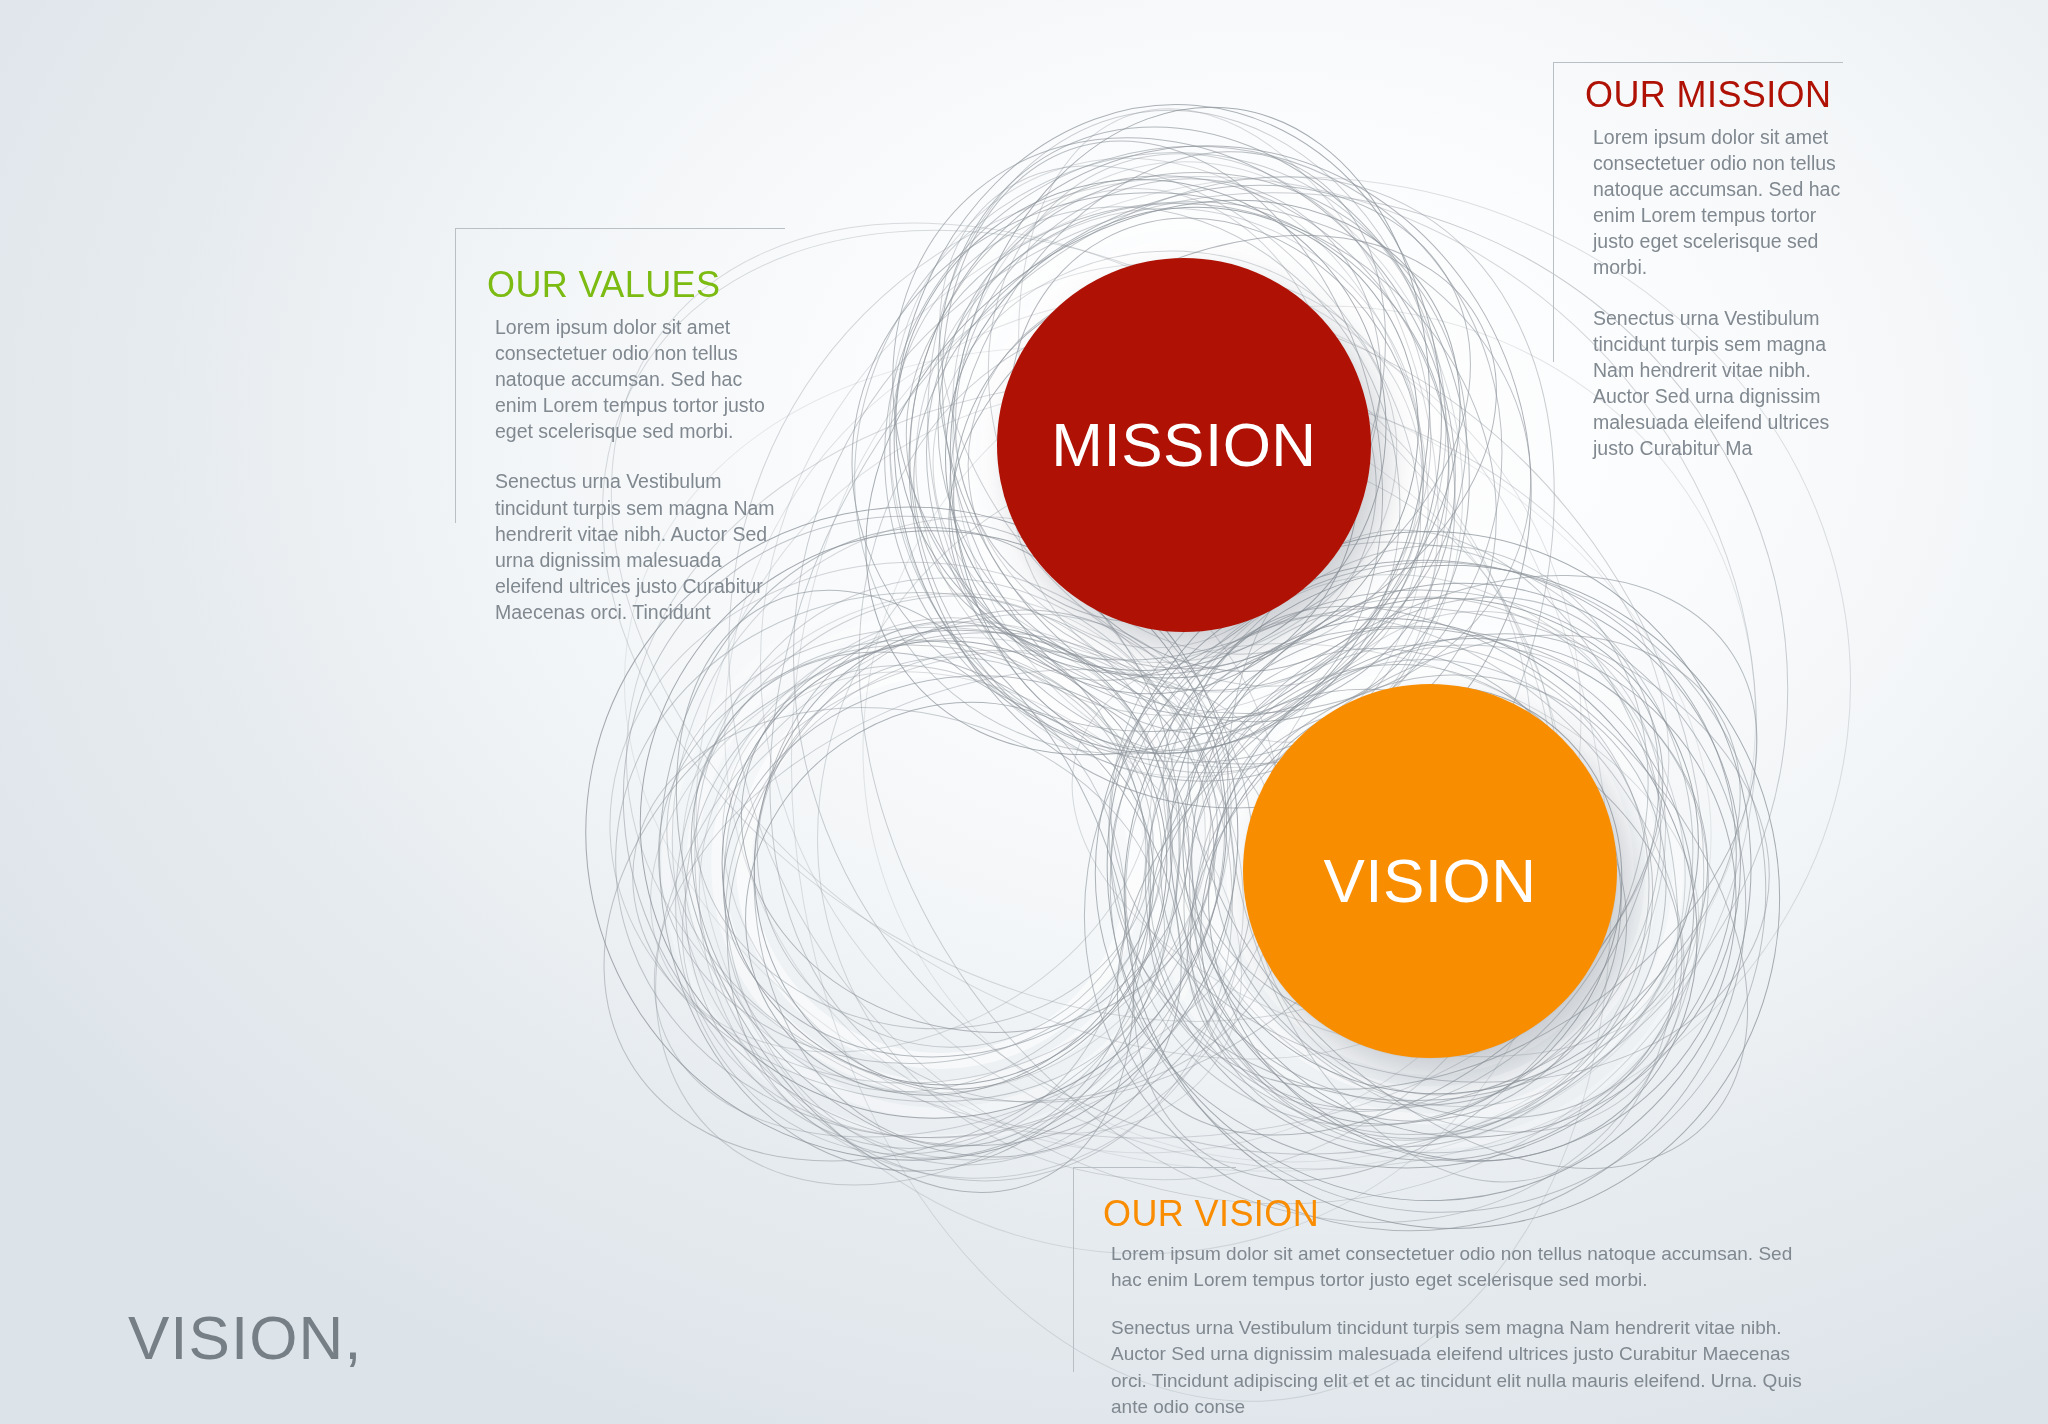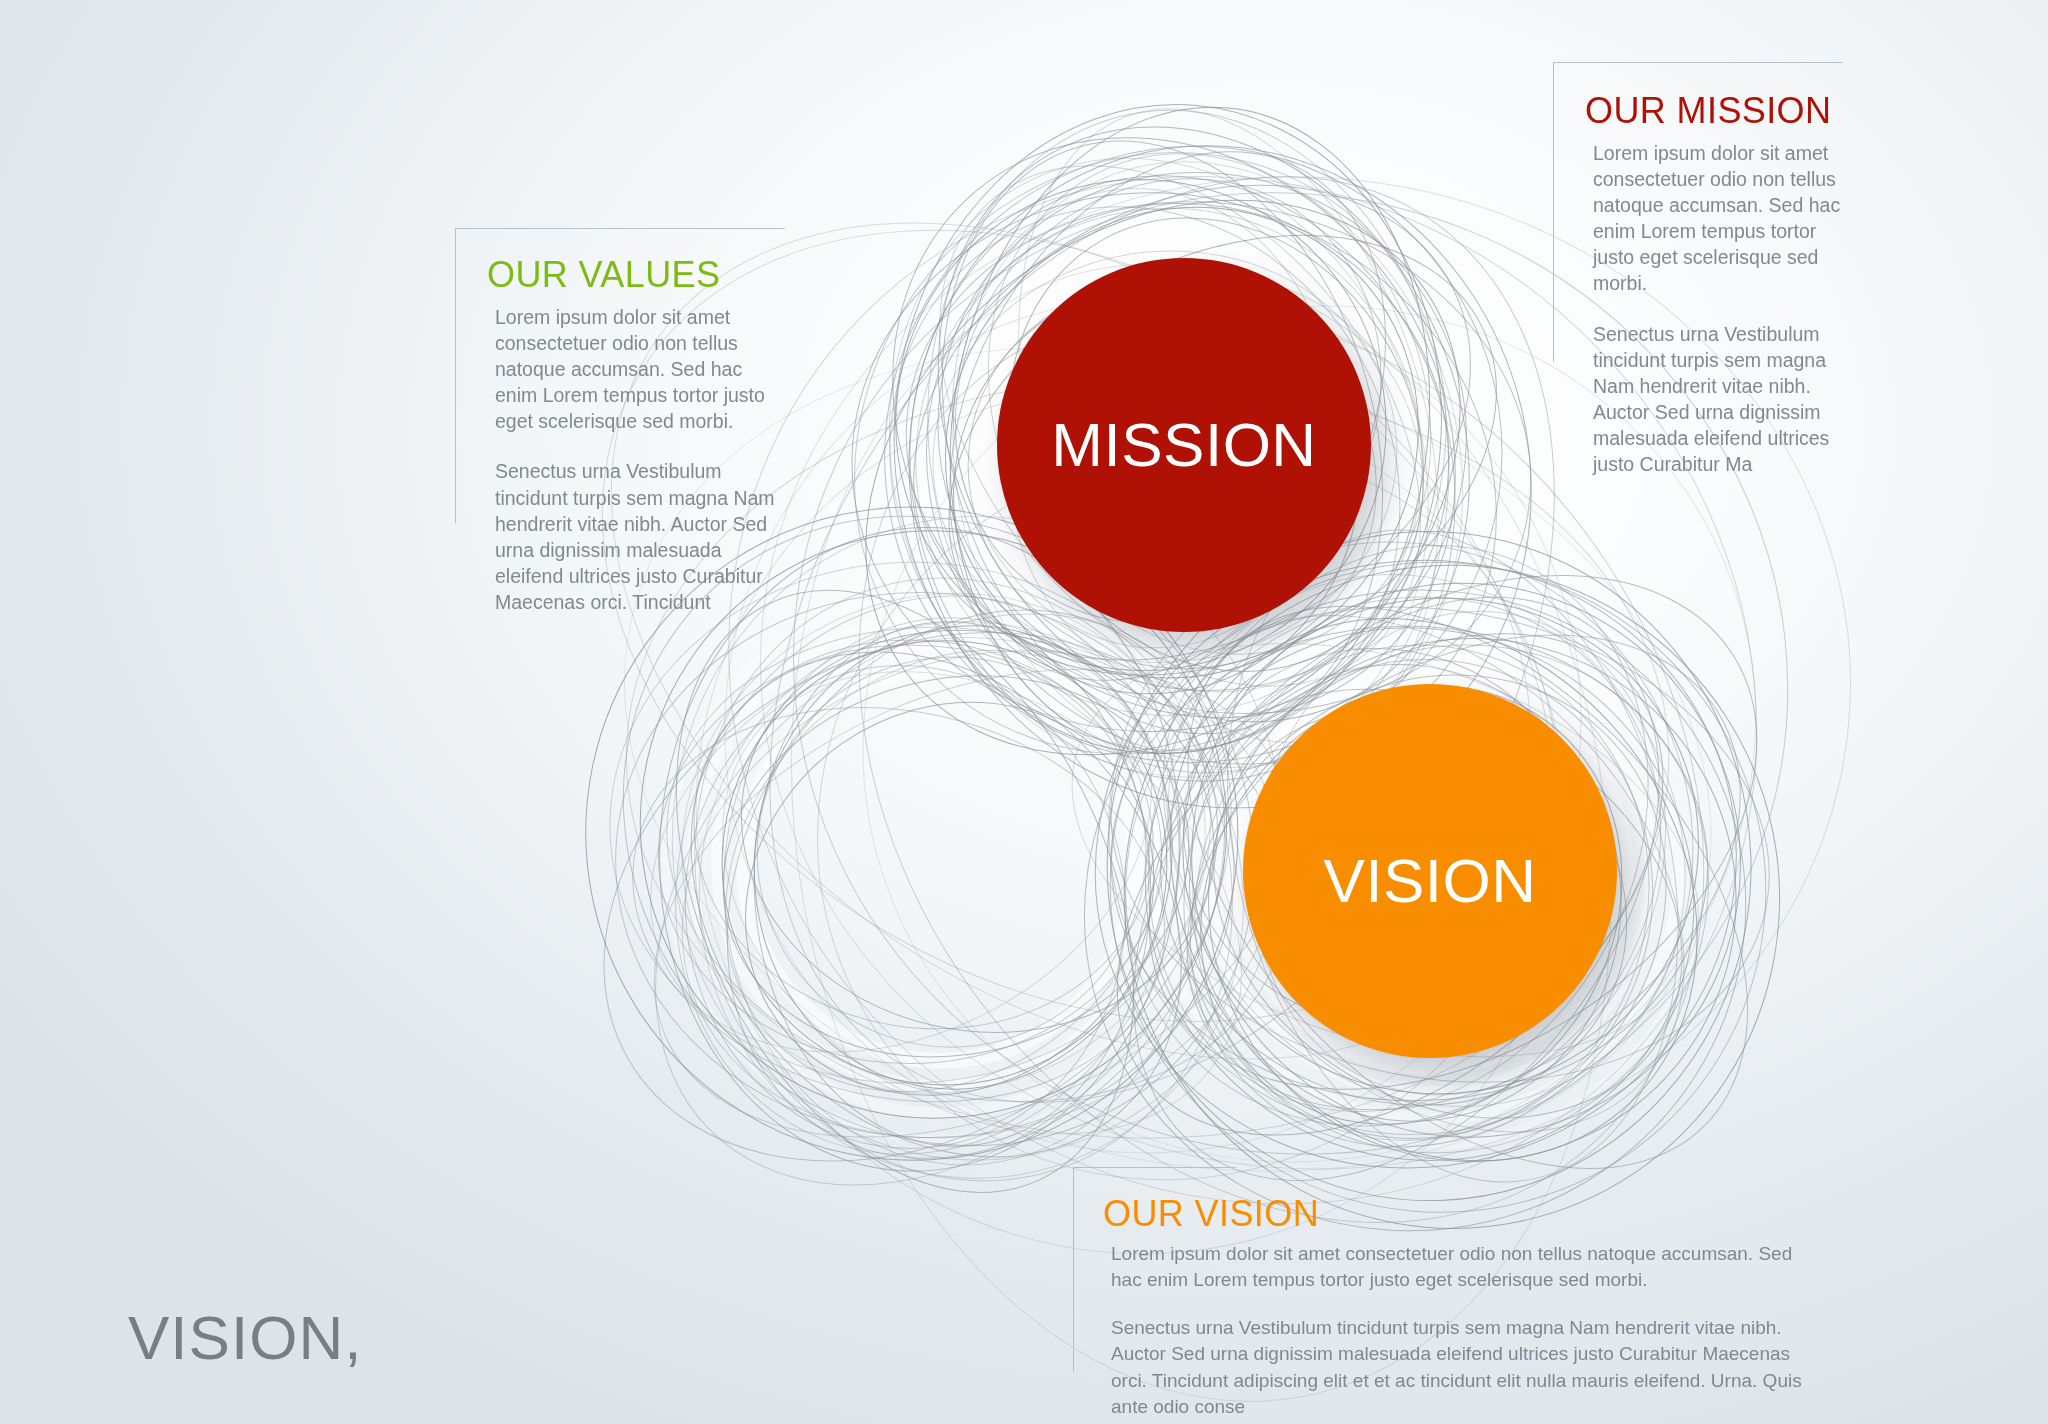--- a/index.html
+++ b/index.html
@@ -92,31 +92,31 @@
   }
   .panel p + p { margin-top: 24px; }
 
   
   #panel-values {
     left: 455px; top: 228px;
     width: 330px;
   }
   #panel-values .rule-top  { width: 330px; }
   #panel-values .rule-left { height: 295px; }
-  #panel-values .inner { padding: 28px 0 0 32px; width: 298px; }
+  #panel-values .inner { padding: 38px 0 0 32px; width: 298px; }
   #panel-values h2 { color: #7cbb12; }
 
   
   #panel-mission {
     left: 1553px; top: 62px;
     width: 300px;
   }
   #panel-mission .rule-top  { width: 290px; }
   #panel-mission .rule-left { height: 300px; }
-  #panel-mission .inner { padding: 30px 0 0 32px; width: 268px; }
+  #panel-mission .inner { padding: 14px 0 0 32px; width: 268px; }
   #panel-mission h2 { color: #b01105; }
 
   
   #panel-vision {
     left: 1073px; top: 1167px;
     width: 800px;
   }
   #panel-vision .rule-top  { width: 163px; }
   #panel-vision .rule-left { height: 205px; }
   #panel-vision .inner { padding: 28px 0 0 30px; width: 720px; }

